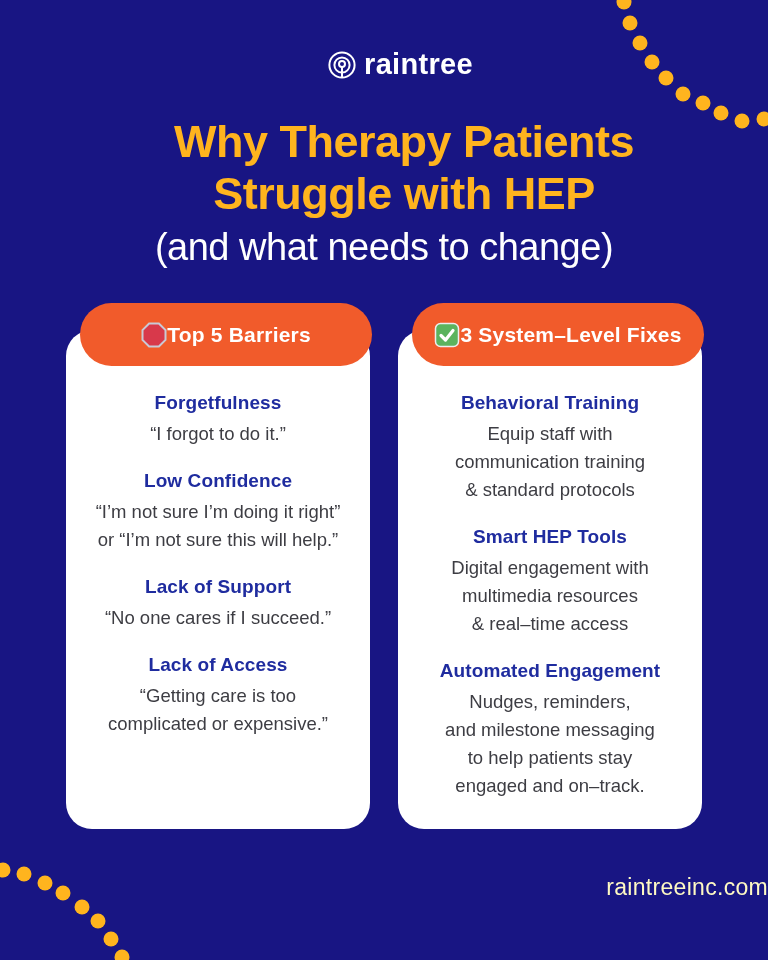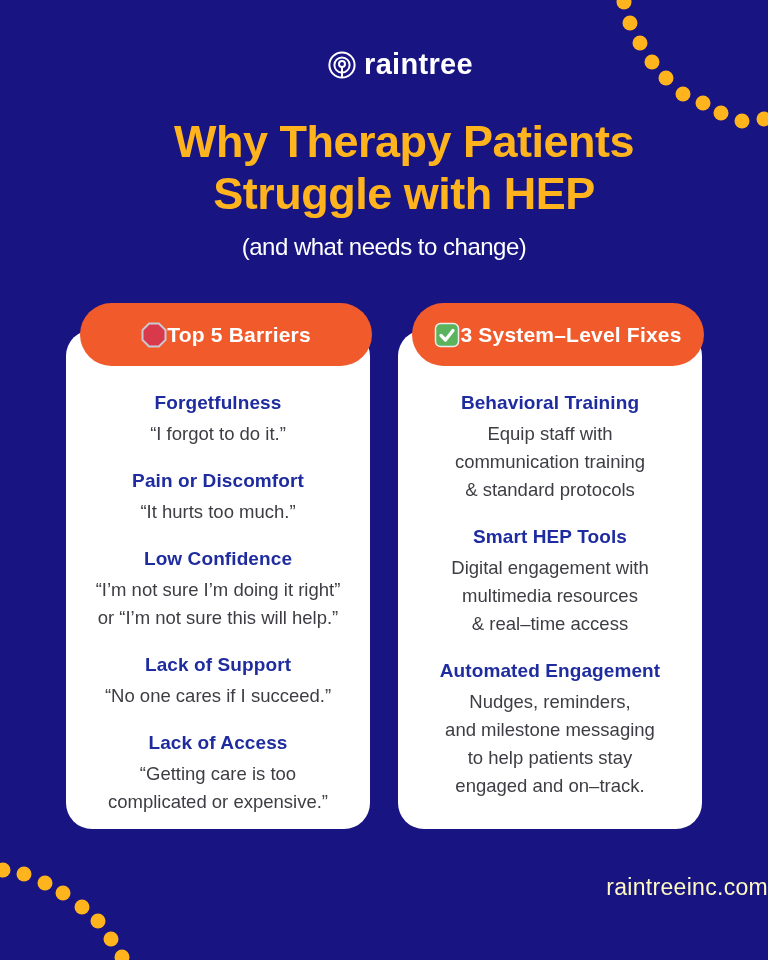--- a/index.html
+++ b/index.html
@@ -22,21 +22,21 @@
     position:absolute;top:48px;left:16px;width:100%;
     display:flex;justify-content:center;align-items:center;gap:7px;
   }
   .logo-text{color:#fff;font-size:29px;font-weight:700;letter-spacing:.3px;}
   .title-block{position:absolute;top:116px;left:0;width:100%;text-align:center;}
   .title-line{
     color:var(--accent-yellow);
     font-size:45px;font-weight:800;line-height:52px;letter-spacing:-.5px;padding-left:40px;
   }
   .subtitle{
-    color:#fff;font-size:24px;font-weight:400;line-height:46px;margin-top:4px;
+    color:#fff;font-size:38px;font-weight:400;line-height:46px;margin-top:4px;
     letter-spacing:-.5px;
   }
   .cards{position:absolute;top:303px;left:64px;width:640px;display:flex;gap:24px;}
   .card{position:relative;width:308px;height:526px;}
   .card-header{
     position:absolute;top:0;left:16px;right:0;height:63px;
     background:var(--header-orange);border-radius:32px;
     display:flex;align-items:center;justify-content:center;
     color:#fff;font-weight:700;font-size:21px;z-index:2;
     letter-spacing:.2px;
@@ -115,24 +115,20 @@
         </svg>
       </span>
       <span>Top 5 Barriers</span>
     </div>
     <div class="card-body">
       <div class="item">
         <div class="item-title">Forgetfulness</div>
         <div class="item-line">“I forgot to do it.”</div>
       </div>
       <div class="item">
-        <div class="item-title">Pain or Discomfort</div>
-        <div class="item-line">“It hurts too much.”</div>
-      </div>
-      <div class="item">
         <div class="item-title">Low Confidence</div>
         <div class="item-line">“I’m not sure I’m doing it right”</div>
         <div class="item-line">or “I’m not sure this will help.”</div>
       </div>
       <div class="item">
         <div class="item-title">Lack of Support</div>
         <div class="item-line">“No one cares if I succeed.”</div>
       </div>
       <div class="item">
         <div class="item-title">Lack of Access</div>

